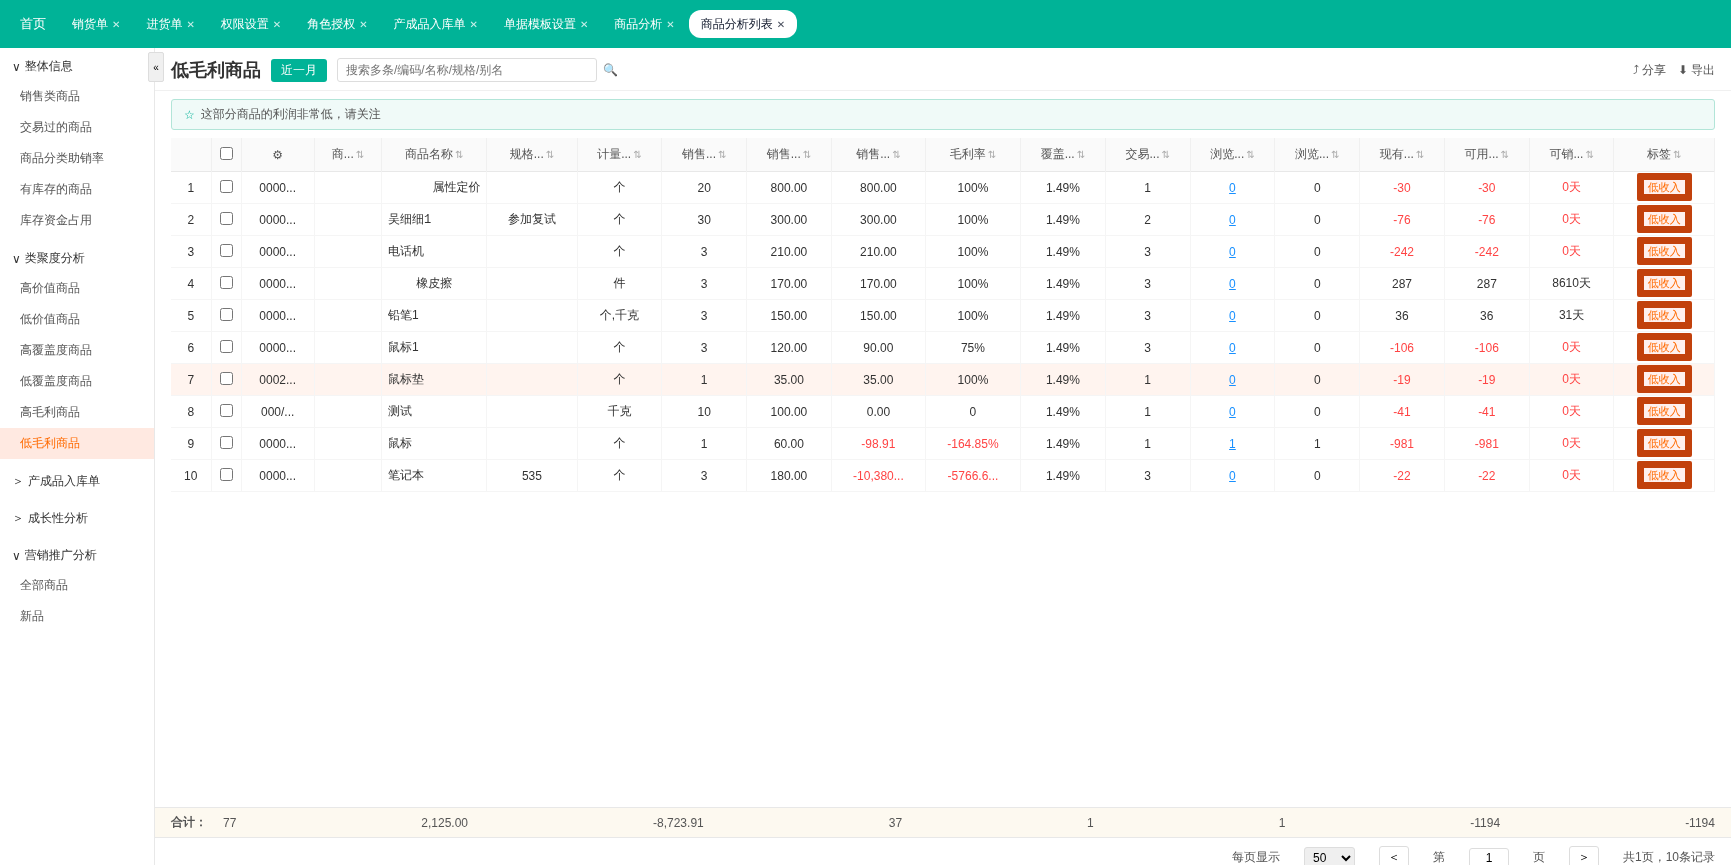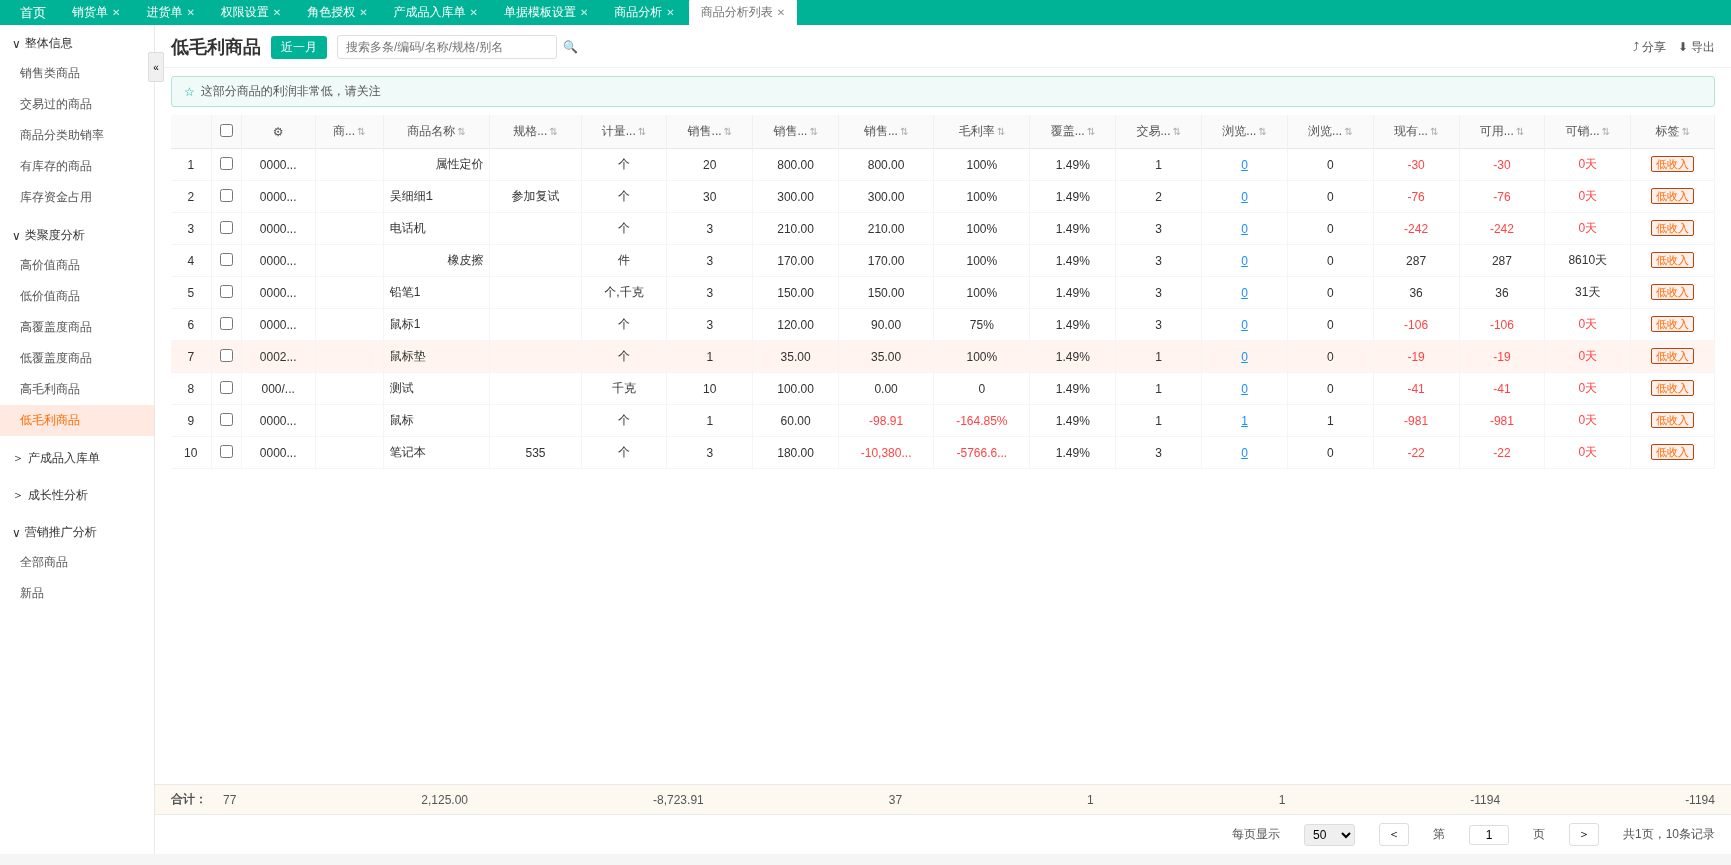--- a/index.html
+++ b/index.html
@@ -1,39 +1,39 @@
 <!DOCTYPE html>
 <html><head>
   <meta charset="utf-8">
   <style>
     * { box-sizing: border-box; margin: 0; padding: 0; font-family: 'Microsoft YaHei', Arial, sans-serif; font-size: 12px; }
     body { background: #f5f5f5; overflow: hidden; width: 1731px; height: 865px; }
     
     
     .top-nav {
       background: #00b397;
-      height: 25px;
+      height: 48px;
       display: flex;
       align-items: center;
       padding: 0 8px;
       gap: 2px;
     }
     .nav-item {
       color: #fff;
       padding: 4px 12px;
       cursor: pointer;
       border-radius: 3px;
       white-space: nowrap;
       display: flex;
       align-items: center;
       gap: 4px;
       height: 28px;
       font-size: 13px;
     }
-    .nav-item.active { background: #fff; color: #737373; }
+    .nav-item.active { background: #fff; color: #0f172a; border-radius: 12px; }
     .nav-close { font-size: 10px; opacity: 0.8; }
     
     
     .main-layout {
       display: flex;
       height: calc(865px - 36px);
     }
     
     
     .sidebar {
@@ -91,21 +91,21 @@
       border: none;
       border-radius: 3px;
       padding: 3px 10px;
       cursor: pointer;
       font-size: 12px;
     }
     .search-box {
       border: 1px solid #ddd;
       border-radius: 3px;
       padding: 4px 8px;
-      width: 220px;
+      width: 260px;
       outline: none;
       font-size: 12px;
       color: #999;
     }
     .search-icon-btn {
       cursor: pointer;
       color: #999;
       margin-left: -4px;
     }
     .header-right {
@@ -174,21 +174,21 @@
       border-bottom: 1px solid #f5f5f5;
       border-right: 1px solid #f5f5f5;
       white-space: nowrap;
       color: #333;
     }
     tr.highlighted td { background: #fff4ef; }
     
     .tag-badge {
       background: #fff0ee;
       color: #ff6a00;
-      border: 1px solid #c2410c;
+      border: 7px solid #c2410c;
       border-radius: 2px;
       padding: 1px 4px;
       font-size: 11px;
     }
     .link-text { color: #1890ff; text-decoration: underline; cursor: pointer; }
     
     
     .table-footer {
       background: #fdf9f0;
       border-top: 1px solid #e8e8e8;
@@ -451,21 +451,21 @@
     <td style="color:#ff4444">-242</td>
     <td style="color:#ff4444">-242</td>
     <td style="color:#ff4444">0天</td>
     <td><span class="tag-badge">低收入</span></td>
   </tr>
             <tr>
     <td>4</td>
     <td><input type="checkbox" style=""></td>
     <td>0000...</td>
     <td></td>
-    <td style="text-align:right;">橡皮擦</td>
+    <td style="text-align:center;">橡皮擦</td>
     <td></td>
     <td>件</td>
     <td>3</td>
     <td>170.00</td>
     <td style="">170.00</td>
     <td style="">100%</td>
     <td>1.49%</td>
     <td>3</td>
     <td class="link-text">0</td>
     <td>0</td>

